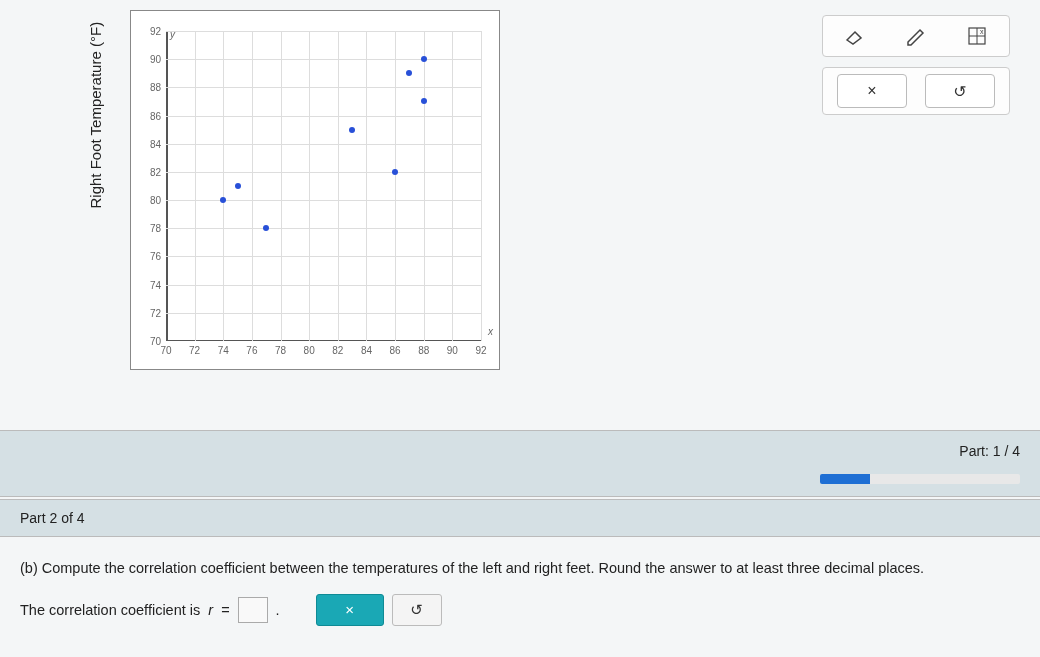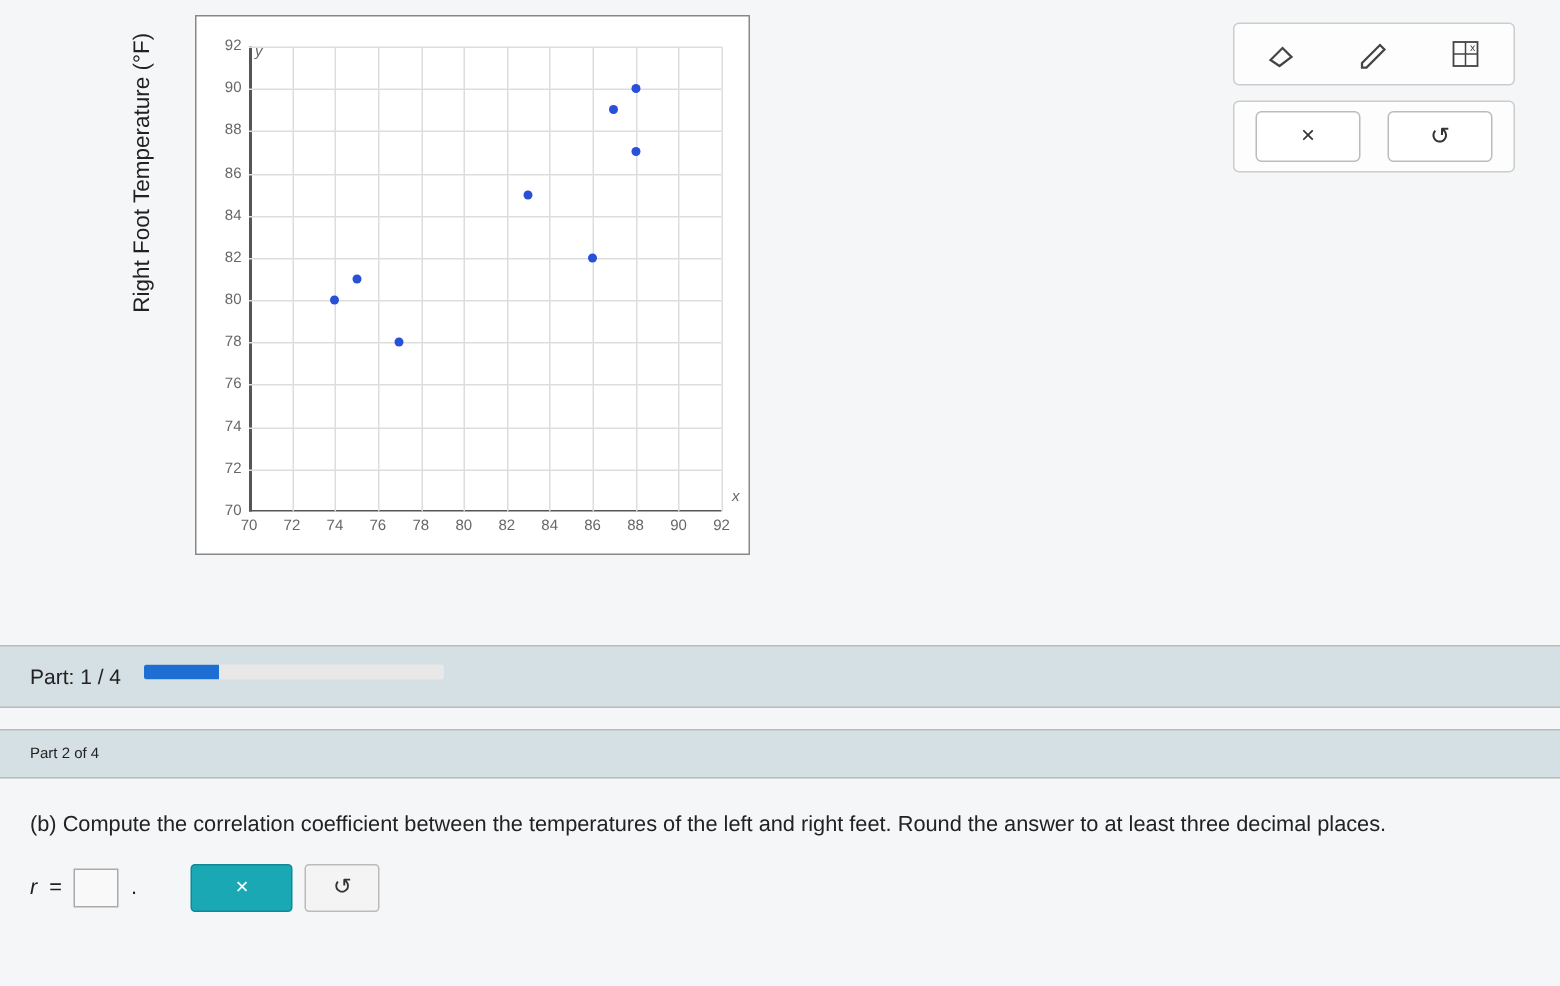--- a/index.html
+++ b/index.html
@@ -123,46 +123,47 @@
       align-items: center;
       justify-content: center;
       cursor: pointer;
       font-size: 16px;
       color: #333;
     }
     .progress-section {
       background: #d5e0e4;
       padding: 12px 20px;
       display: flex;
-      align-items: flex-start;
+      align-items: flex-end;
       gap: 15px;
       font-size: 14px;
       color: #222;
       border-top: 1px solid #bbb;
       border-bottom: 1px solid #bbb;
+      flex-direction: column;
     }
     .progress-bar {
       width: 200px;
       height: 10px;
       background: #e8e8e8;
       border-radius: 2px;
       overflow: hidden;
     }
     .progress-fill {
       height: 100%;
       background: #1e6fd4;
     }
     .part-header {
       background: #d5e0e4;
       padding: 10px 20px;
-      font-size: 10px;
+      font-size: 14px;
       color: #222;
       border-top: 1px solid #bbb;
       border-bottom: 1px solid #bbb;
-      margin-top: 14px;
+      margin-top: 2px;
     }
     .question-body {
       padding: 20px 20px;
       font-size: 14.5px;
       color: #222;
       line-height: 1.6;
     }
     .answer-row {
       margin-top: 14px;
       display: flex;
@@ -305,20 +306,21 @@
   <div class="progress-bar">
     <div class="progress-fill" id="prog-fill" style="width: 25%;"></div>
   </div>
 </div>
 
 <div class="part-header">Part 2 of 4</div>
 
 <div class="question-body">
   <div>(b) Compute the correlation coefficient between the temperatures of the left and right feet. Round the answer to at least three decimal places.</div>
   <div class="answer-row">
+    <span>The correlation coefficient is </span>
     <span class="italic">r</span>
     <span> = </span>
     <input class="answer-input" style="">
     <span>.</span>
     <div style="width:20px;"></div>
     <div class="btn-check">×</div>
     <div class="btn-reset">↺</div>
   </div>
 </div>
 

